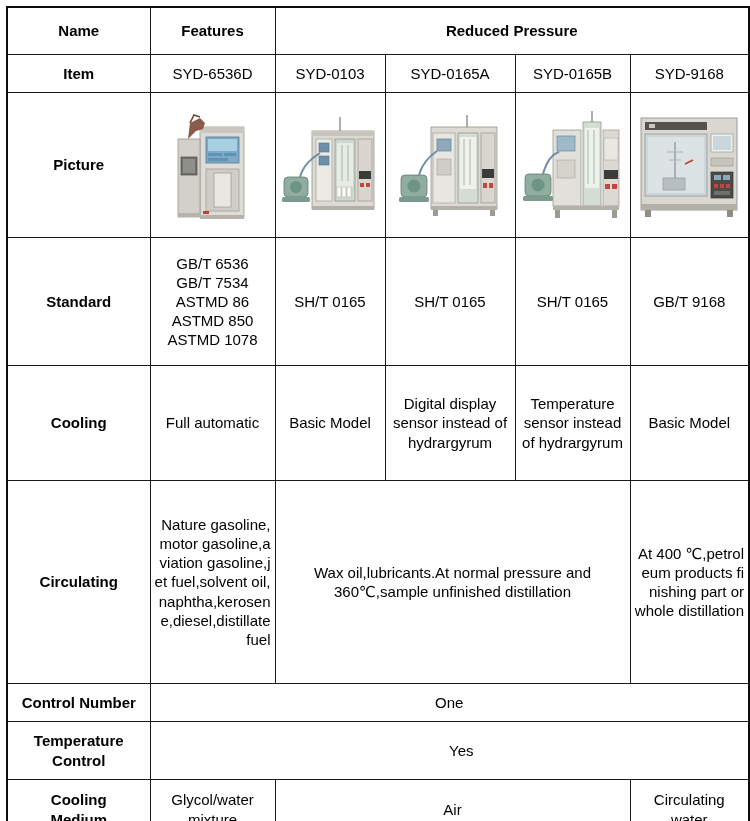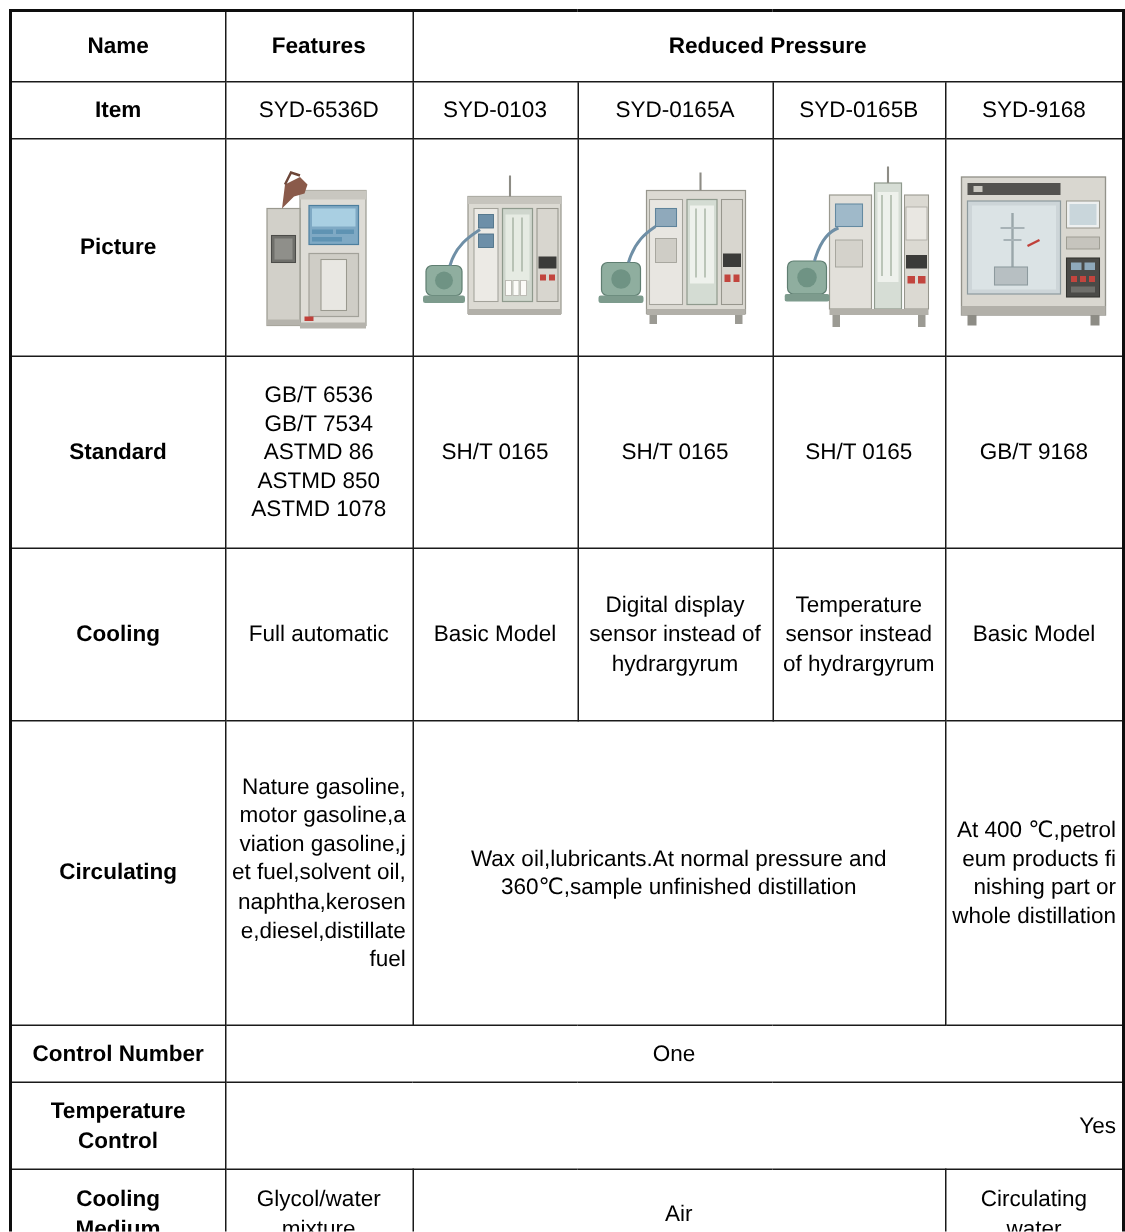--- a/index.html
+++ b/index.html
@@ -266,21 +266,21 @@
     </tr>
 
     <tr class="r-sample">
       <td class="rowlabel">Control Number</td>
       <td class="ctr" colspan="5">One</td>
     </tr>
 
     <tr class="r-temp">
       <td class="rowlabel lbl2">Temperature
 Control</td>
-      <td class="ctr" colspan="5" style="text-align:right;padding-left:28px;">Yes</td>
+      <td class="ctr" colspan="5" style="text-align:center;padding-left:28px;">Yes</td>
     </tr>
 
     <tr class="r-cool">
       <td class="rowlabel lbl2">Cooling
 Medium</td>
       <td class="lft">Glycol/water mixture</td>
       <td class="ctr" colspan="3">Air</td>
       <td class="lft">Circulating water</td>
     </tr>
 

